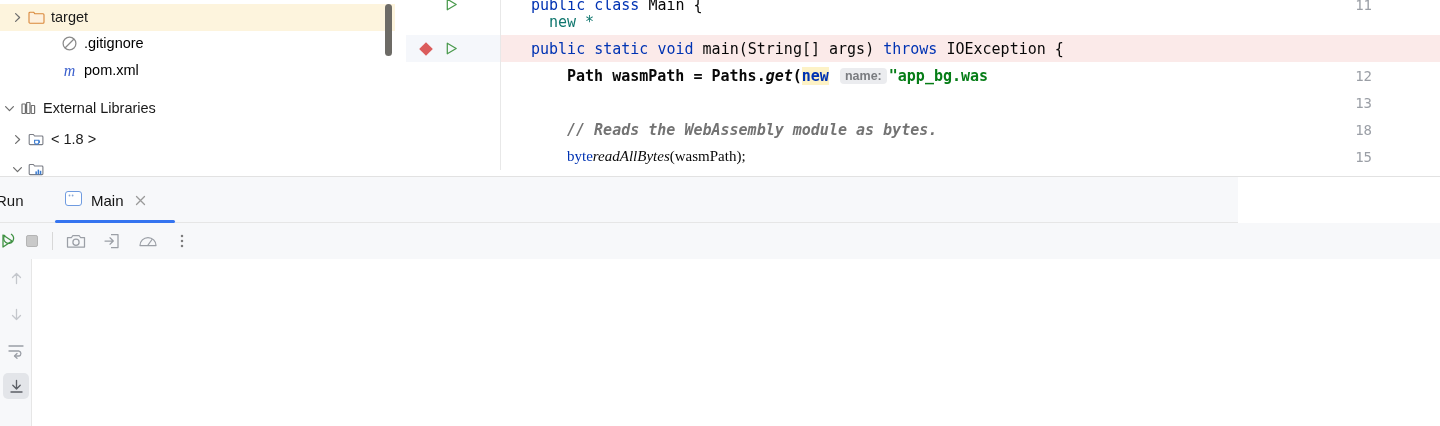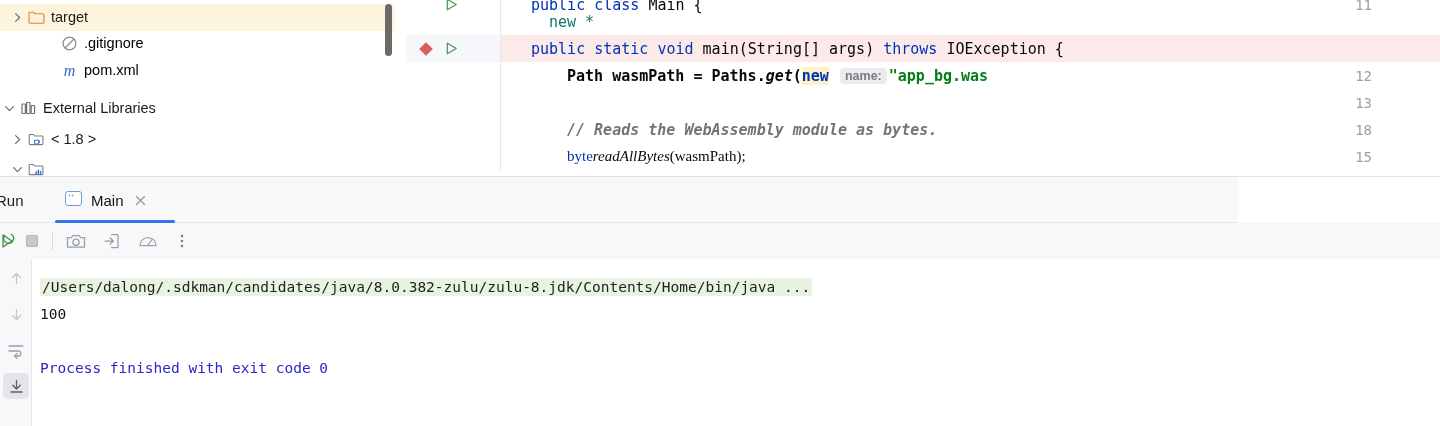--- a/index.html
+++ b/index.html
@@ -395,23 +395,15 @@
       <div class="sbtn active" style="top:112px;">
         <div class="sbtn-box">
           <svg width="17" height="17" viewBox="0 0 17 17">
             <path d="M8.5 2.5 L8.5 11 M4.8 7.3 L8.5 11 L12.2 7.3" fill="none" stroke="#5c5f66" stroke-width="1.35" stroke-linecap="round" stroke-linejoin="round"></path>
             <path d="M3 14 h11" stroke="#5c5f66" stroke-width="1.35" stroke-linecap="round"></path>
           </svg>
         </div>
       </div>
     </div>
 
-    <div class="console">
-      <div id="console-host">
-          <div class="cline" style="top: 16px;"><span class="hl-cmd">/Users/dalong/.sdkman/candidates/java/8.0.382-zulu/zulu-8.jdk/Contents/Home/bin/java ...</span></div>
-          <div class="cline" style="top: 43px;"><span class="stdout">100</span></div>
-          <div class="cline" style="top: 70px;"><span class="stdout"></span></div>
-          <div class="cline" style="top: 97px;"><span class="exit">Process finished with exit code 0</span></div>
-        </div>
-    </div>
 
   </div>
 </div>
 
 </body></html>

